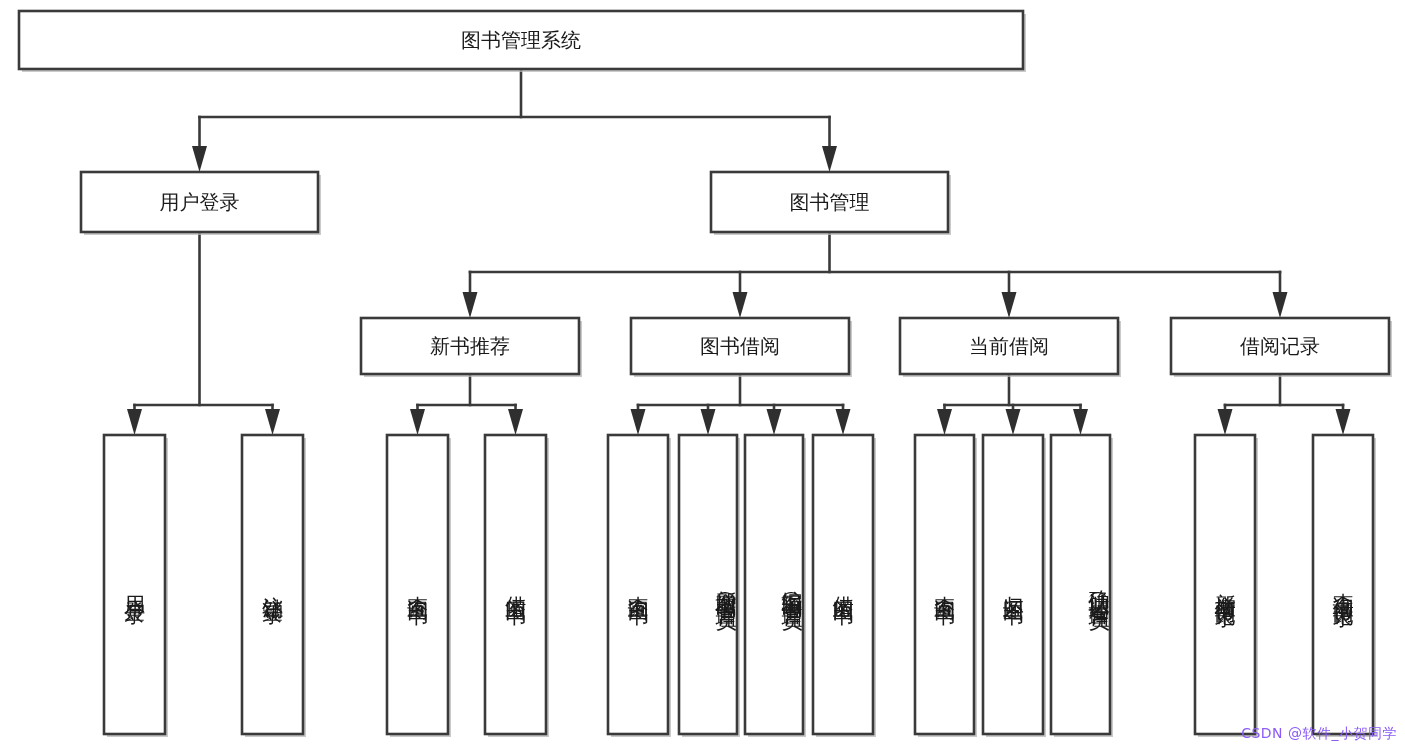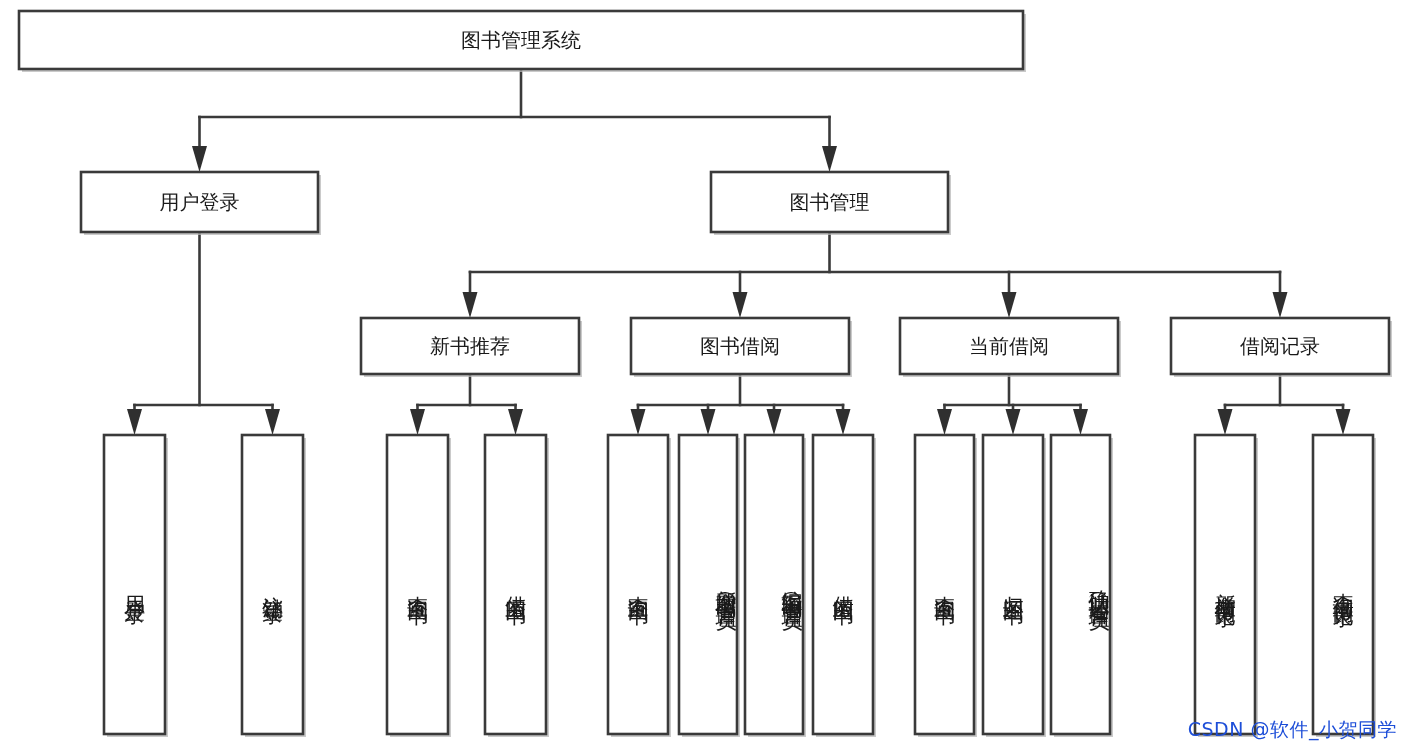--- a/index.html
+++ b/index.html
@@ -50,22 +50,22 @@
     fill: #1a1a1a;
     font-family: "DejaVu Sans", "Liberation Sans", sans-serif;
     font-size: 20px;
     text-anchor: middle;
     dominant-baseline: middle;
   }
   .watermark {
     position: absolute;
     right: 8px;
     bottom: 4px;
-    color: #1d4ed8;
-    font-size: 19px;
+    color: #8b5cf6;
+    font-size: 14px;
     font-family: "DejaVu Sans", "Liberation Sans", sans-serif;
     letter-spacing: 0.5px;
     white-space: nowrap;
     user-select: none;
   }
   .vnode-label {
     position: absolute;
     writing-mode: vertical-rl;
     text-orientation: upright;
     font-family: "DejaVu Sans", "Liberation Sans", sans-serif;

